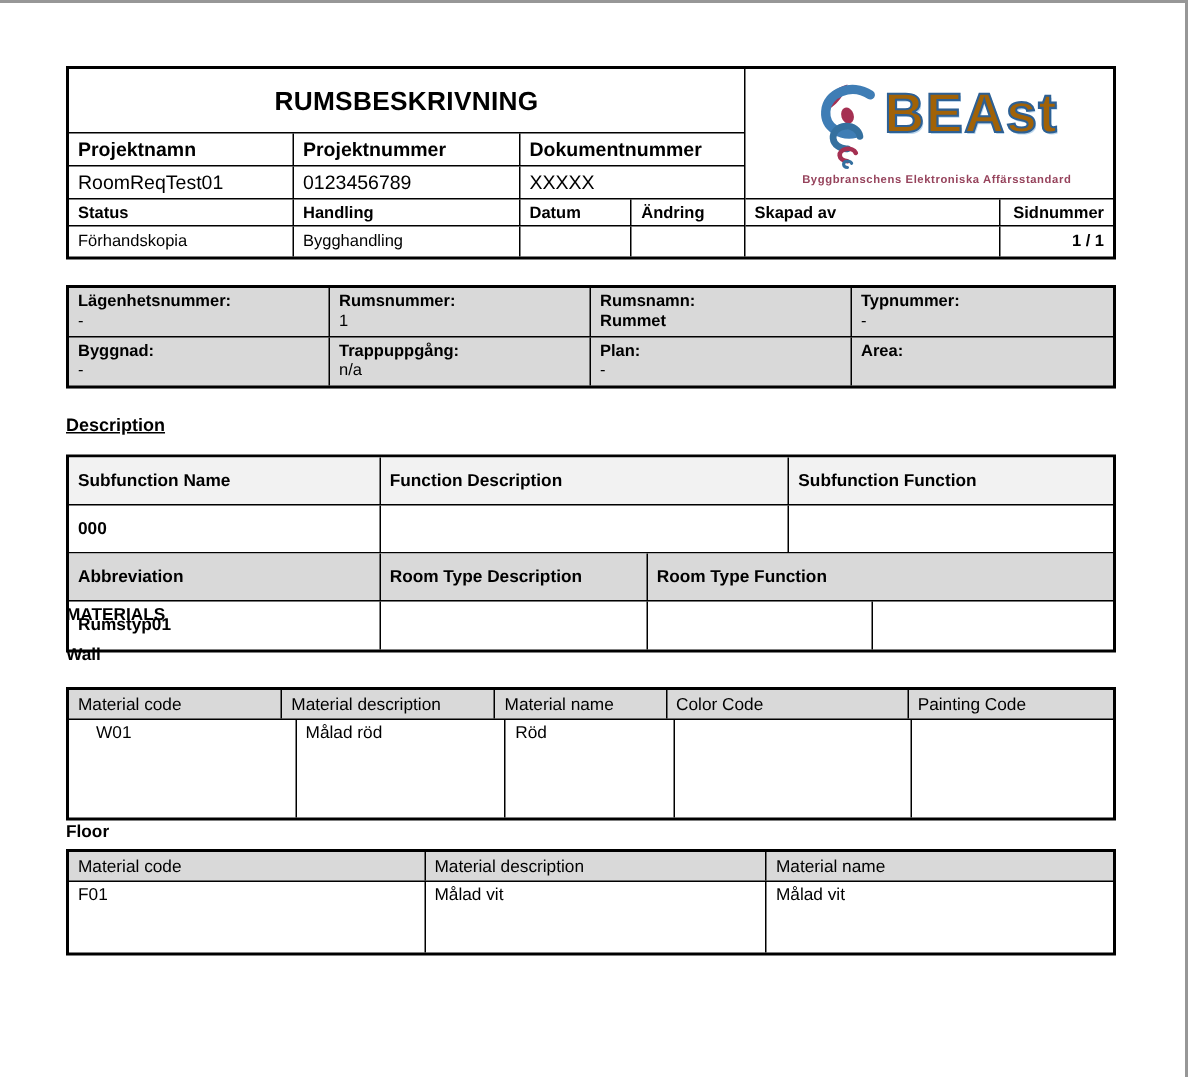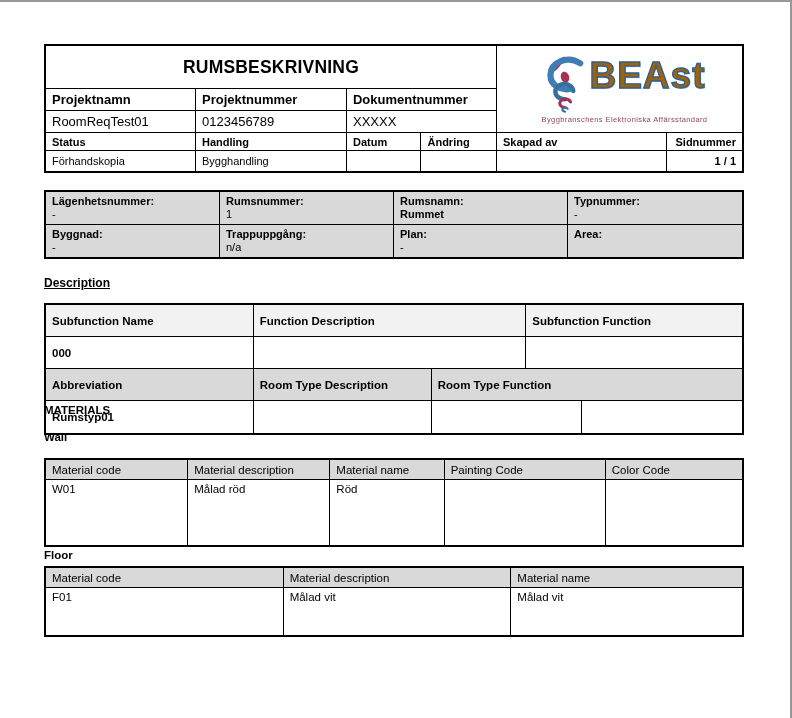--- a/index.html
+++ b/index.html
@@ -35,21 +35,21 @@
   .pagenum { justify-content:flex-end; font-weight:bold; }
   .sid-head { justify-content:flex-end; }
 
   
   .logo { display:flex; flex-direction:column; align-items:center; line-height:1; padding-left:10px; }
   .logo-top { display:flex; align-items:flex-start; }
   .beast-word {
     font-size:37px; font-weight:bold; color:#a16207; letter-spacing:1px;
     -webkit-text-stroke:1.4px #2d6094; text-shadow:1px 1px 0 #bcd6ec; margin-left:2px; margin-top:2px;
   }
-  .beast-tagline { font-size:7.5px; font-weight:normal; color:#96435c; letter-spacing:0.4px; margin-top:3px; white-space:nowrap; }
+  .beast-tagline { font-size:7.5px; font-weight:bold; color:#96435c; letter-spacing:0.4px; margin-top:3px; white-space:nowrap; }
 
   
   .info { left:44px; top:190px; width:700px; background:#d9d9d9; }
   .info .grow { grid-template-columns:1fr 1fr 1fr 1fr; }
   .info .gcell { display:block; padding:2px 6px; height:32px; }
   .info .lbl { font-size:11px; font-weight:bold; line-height:14px; }
   .info .val { font-size:11px; line-height:13px; }
 
   
   .desc-heading { left:44px; top:276px; font-size:12px; font-weight:bold; text-decoration:underline; }
@@ -60,21 +60,21 @@
   .bg-light { background:#f2f2f2; }
   .bg-gray { background:#d9d9d9; }
   .bold { font-weight:bold; }
 
   
   .mat-heading { left:44px; top:404px; font-size:11.5px; font-weight:bold; }
   .wall-heading { left:44px; top:431px; font-size:11.5px; font-weight:bold; }
   .wall { left:44px; top:458px; width:700px; }
   .wall .grow { grid-template-columns:143fr 143fr 115fr 162fr 137fr; font-size:11.5px; }
   .wall .hdr { height:20px; }
-  .wall .body { height:65px; }
+  .wall .body { height:65px;padding-left:12px; }
   .floor-heading { left:44px; top:549px; font-size:11.5px; font-weight:bold; }
   .floor { left:44px; top:566px; width:700px; }
   .floor .grow { grid-template-columns:239fr 229fr 232fr; font-size:11.5px; }
   .floor .hdr { height:20px; }
   .floor .body { height:47px; }
 </style>
 </head>
 <body>
 
 <div class="page">
@@ -203,22 +203,22 @@
   </div>
 
   <div class="abs mat-heading">MATERIALS</div>
   <div class="abs wall-heading">Wall</div>
 
   <div class="abs tbl wall">
     <div class="grow hdr bg-gray">
       <div class="gcell">Material code</div>
       <div class="gcell">Material description</div>
       <div class="gcell">Material name</div>
+      <div class="gcell">Color Code</div>
       <div class="gcell">Painting Code</div>
-      <div class="gcell">Color Code</div>
     </div>
     <div class="grow body">
       <div class="gcell top-align">W01</div>
       <div class="gcell top-align">Målad röd</div>
       <div class="gcell top-align">Röd</div>
       <div class="gcell top-align"></div>
       <div class="gcell top-align"></div>
     </div>
   </div>
 

